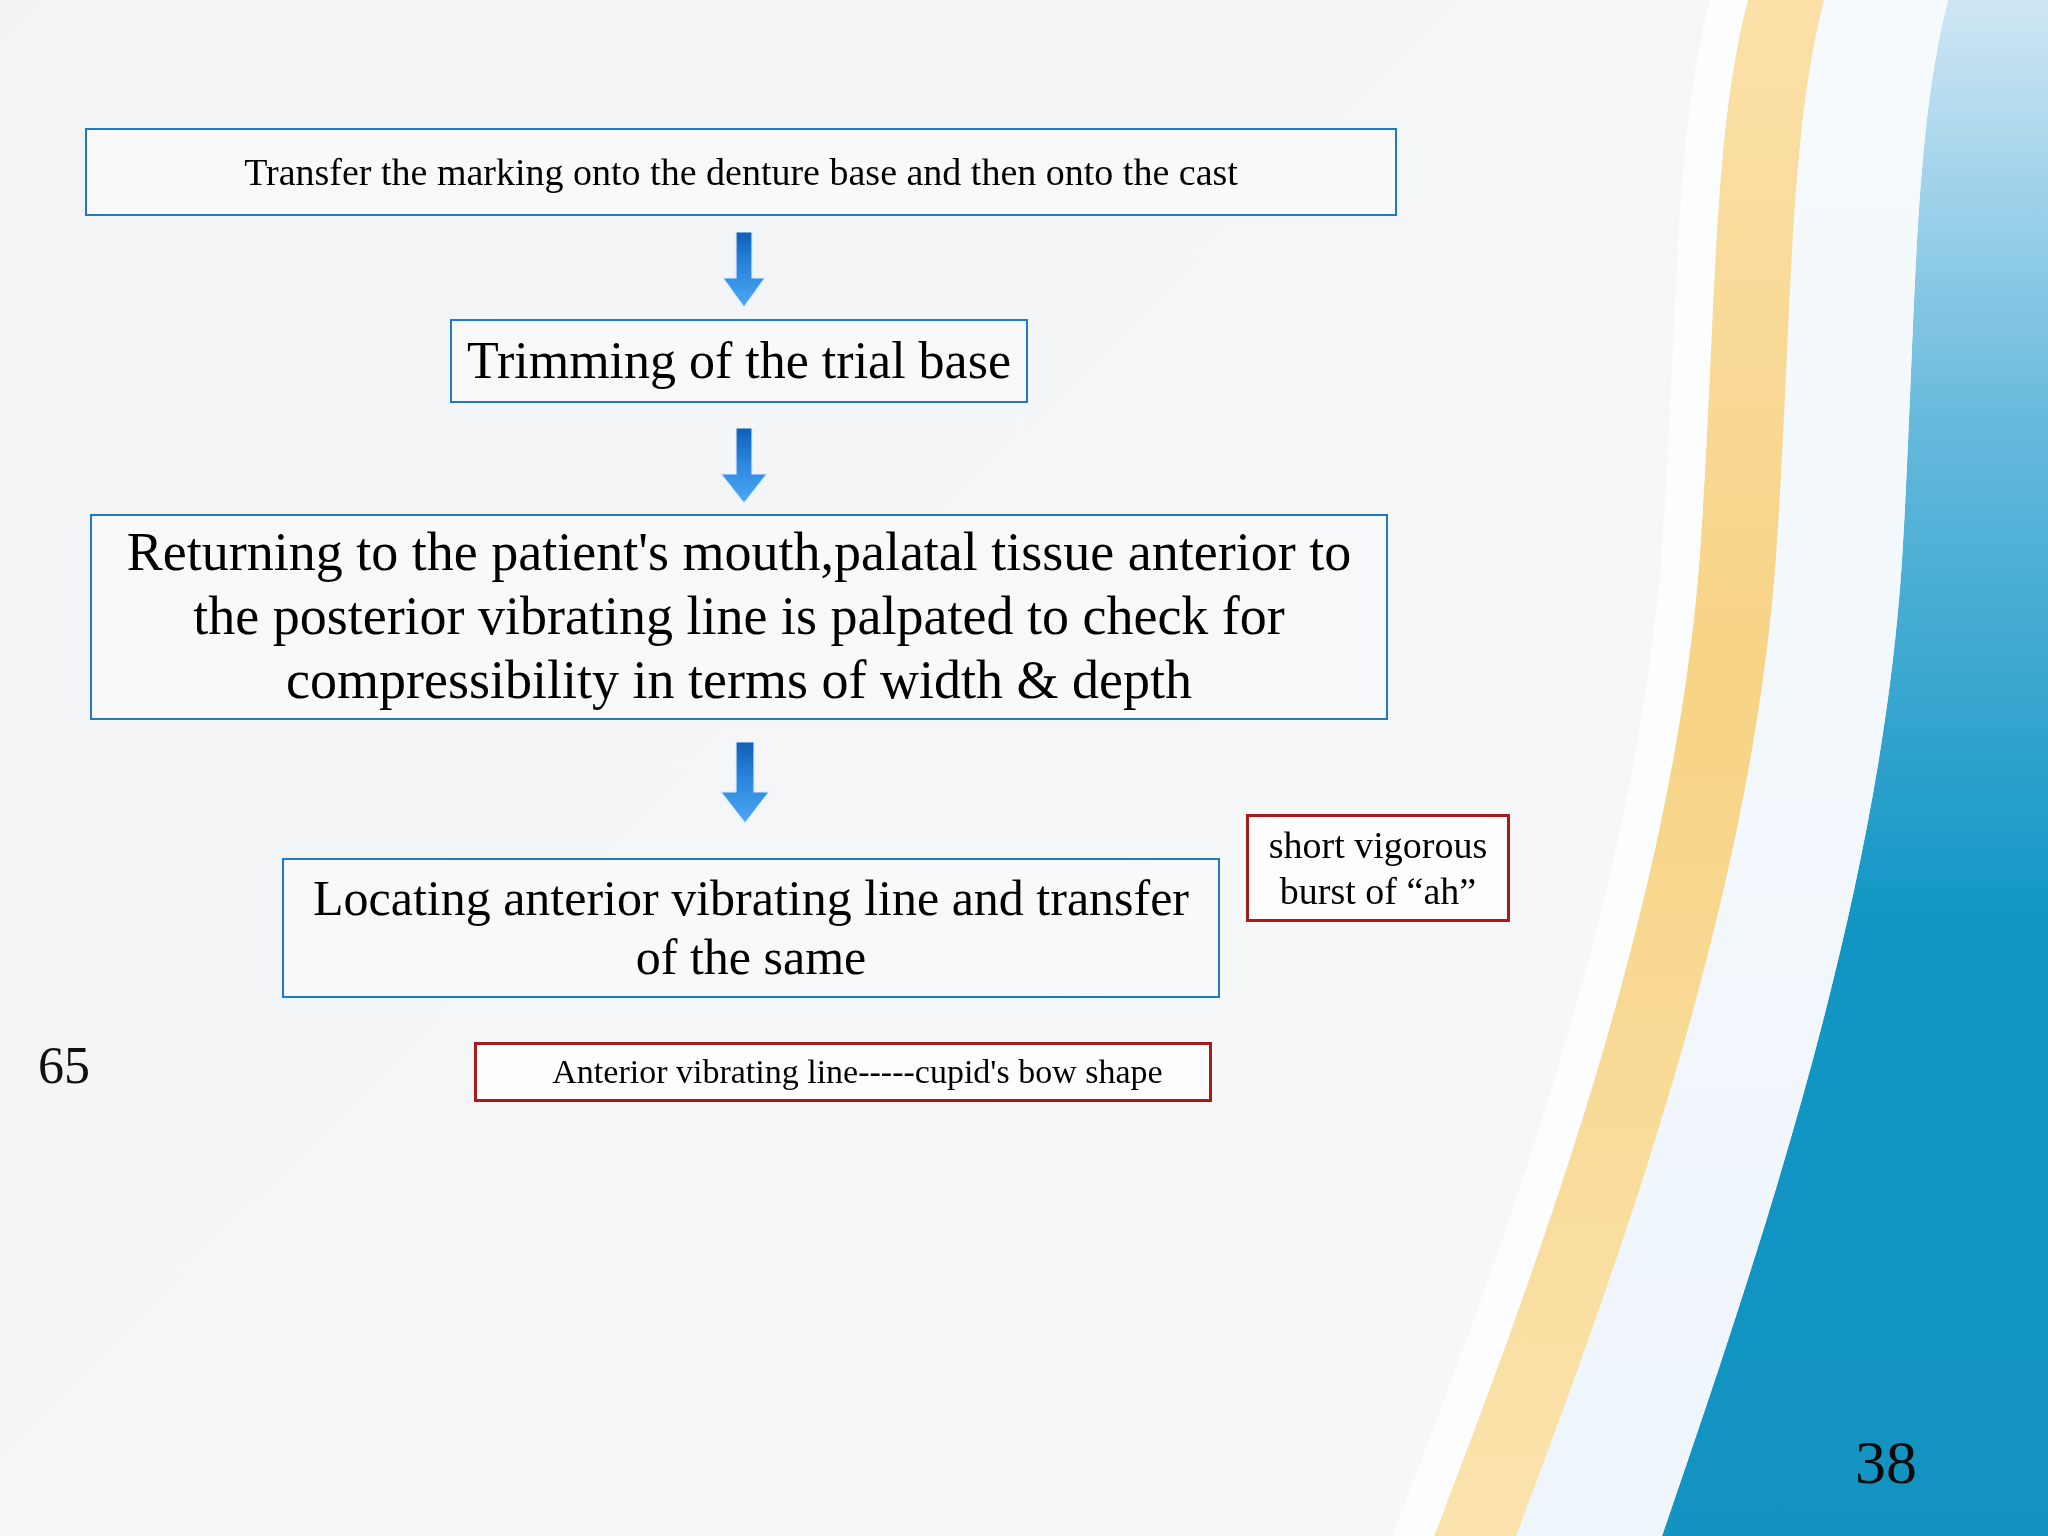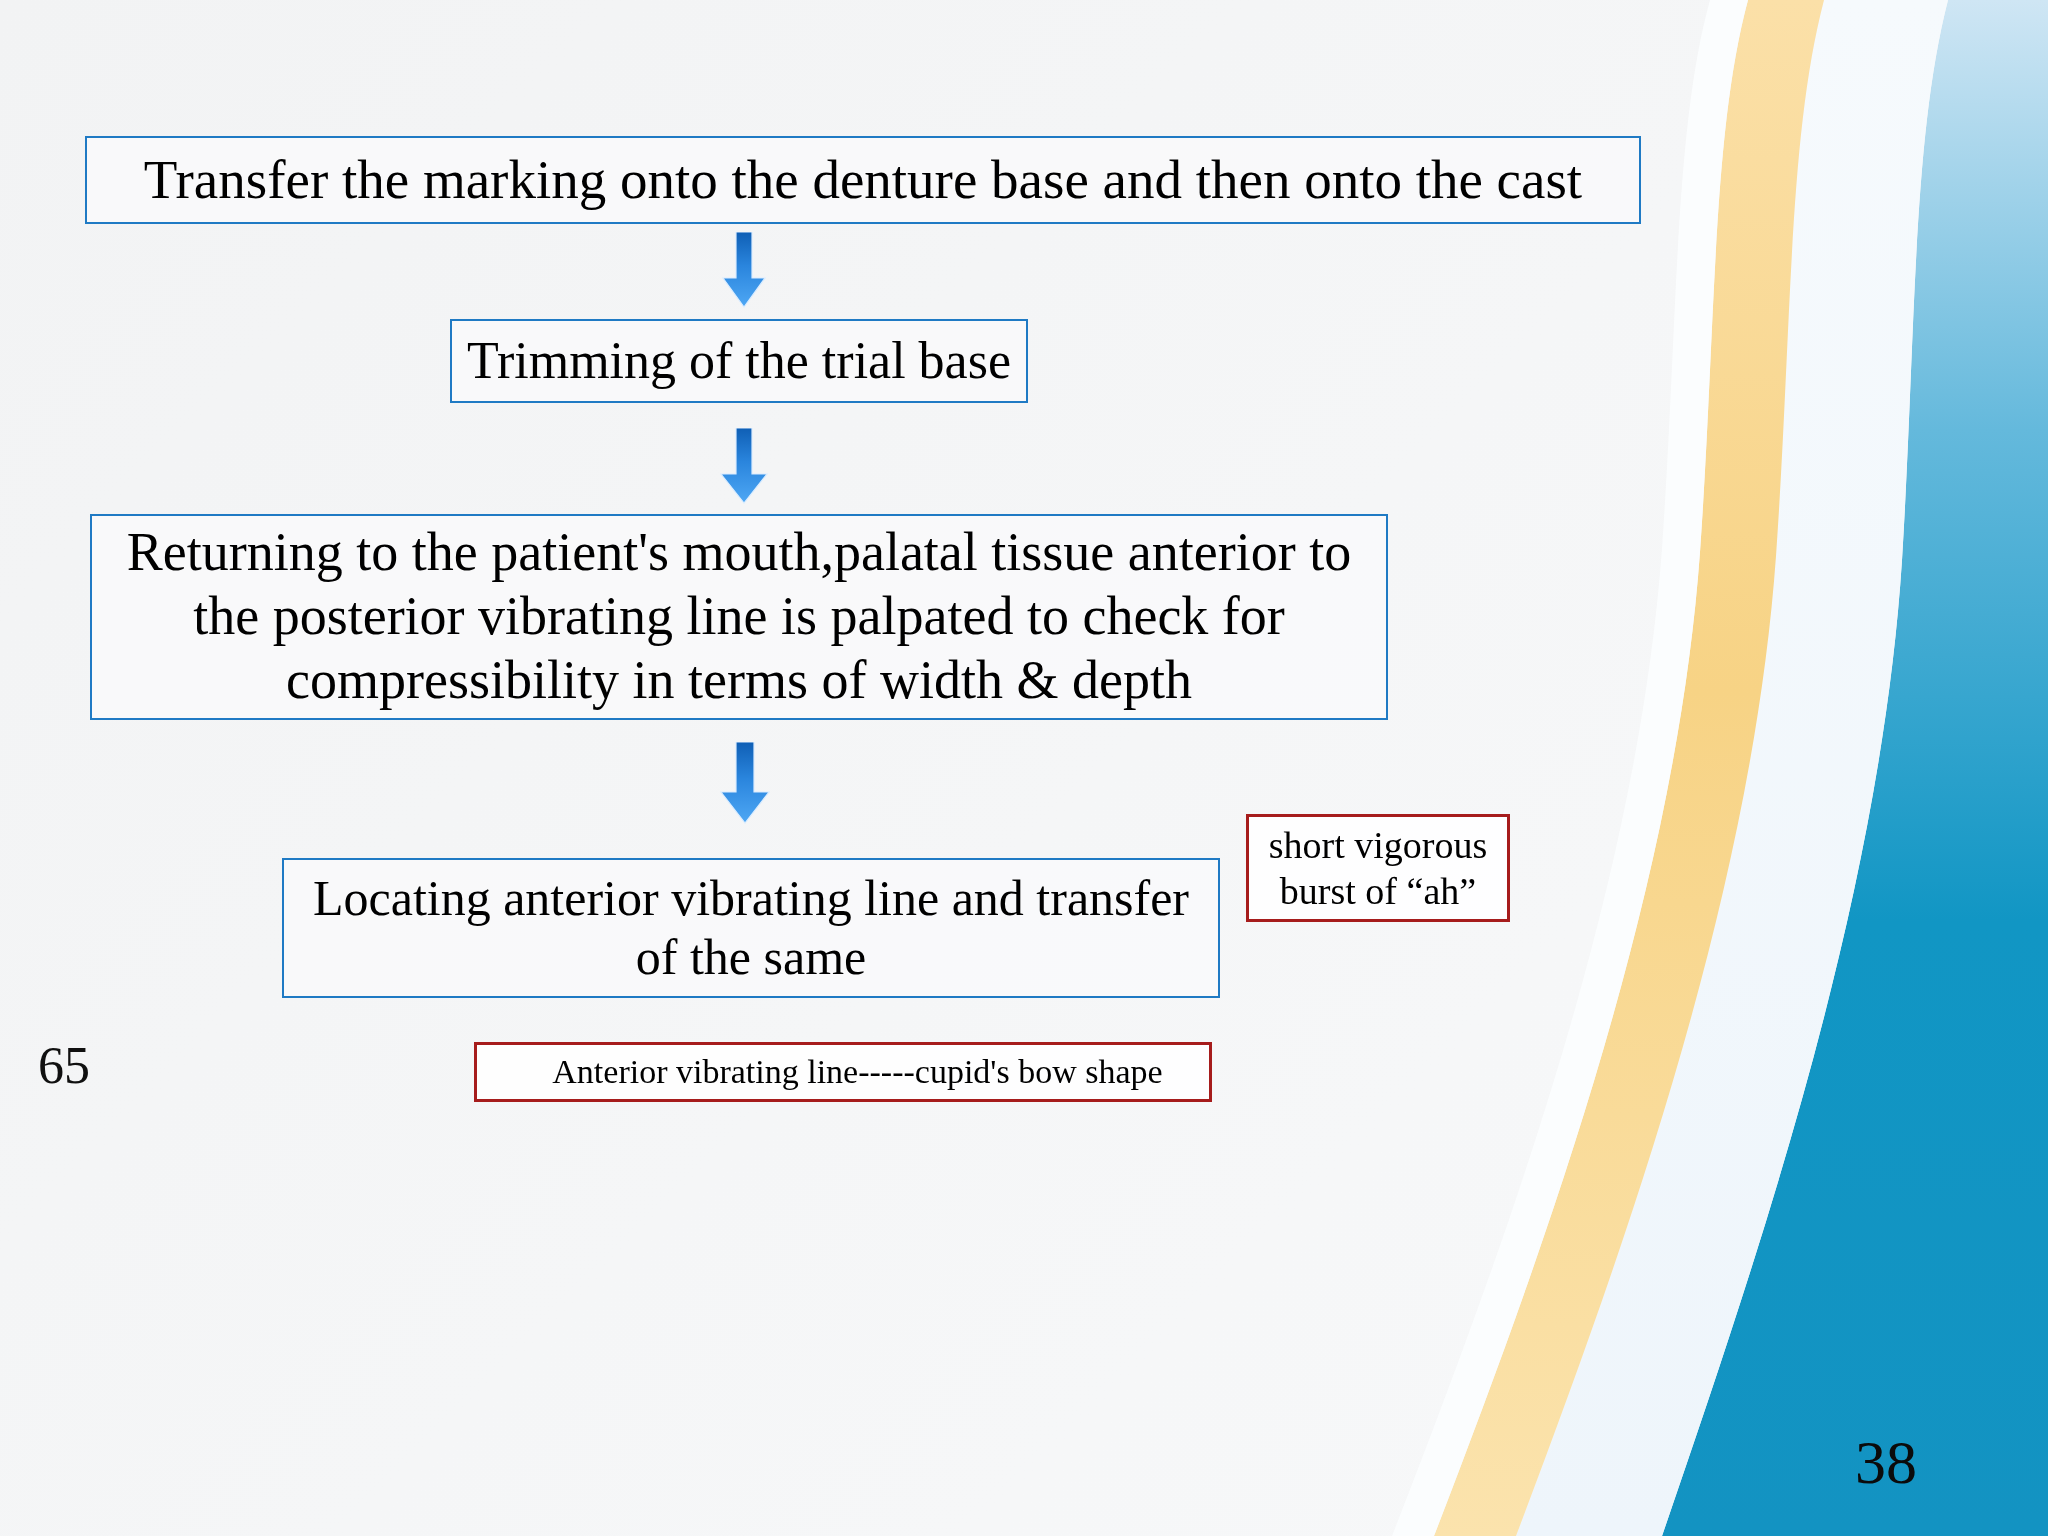--- a/index.html
+++ b/index.html
@@ -33,21 +33,21 @@
     background: rgba(250,250,251,0.80);
     display: flex;
     align-items: center;
     justify-content: center;
     text-align: center;
     color: #000000;
     line-height: 1.18;
   }
   .flow-box span { display:block; padding: 0 10px; }
 
-  #box1 { left: 85px;  top: 136px;  width: 1556px; height: 88px;  font-size: 55px; }
+  #box1 { left: 85px;  top: 128px;  width: 1312px; height: 88px;  font-size: 38px; }
   #box2 { left: 450px; top: 319px;  width: 578px;  height: 84px;  font-size: 52px; }
   #box3 { left: 90px;  top: 514px;  width: 1298px; height: 206px; font-size: 54px; }
   #box4 { left: 282px; top: 858px;  width: 938px;  height: 140px; font-size: 50px; }
 
   
   .red-box {
     position: absolute;
     box-sizing: border-box;
     border: 3px solid #a61c1c;
     background: rgba(255,255,255,0.88);

